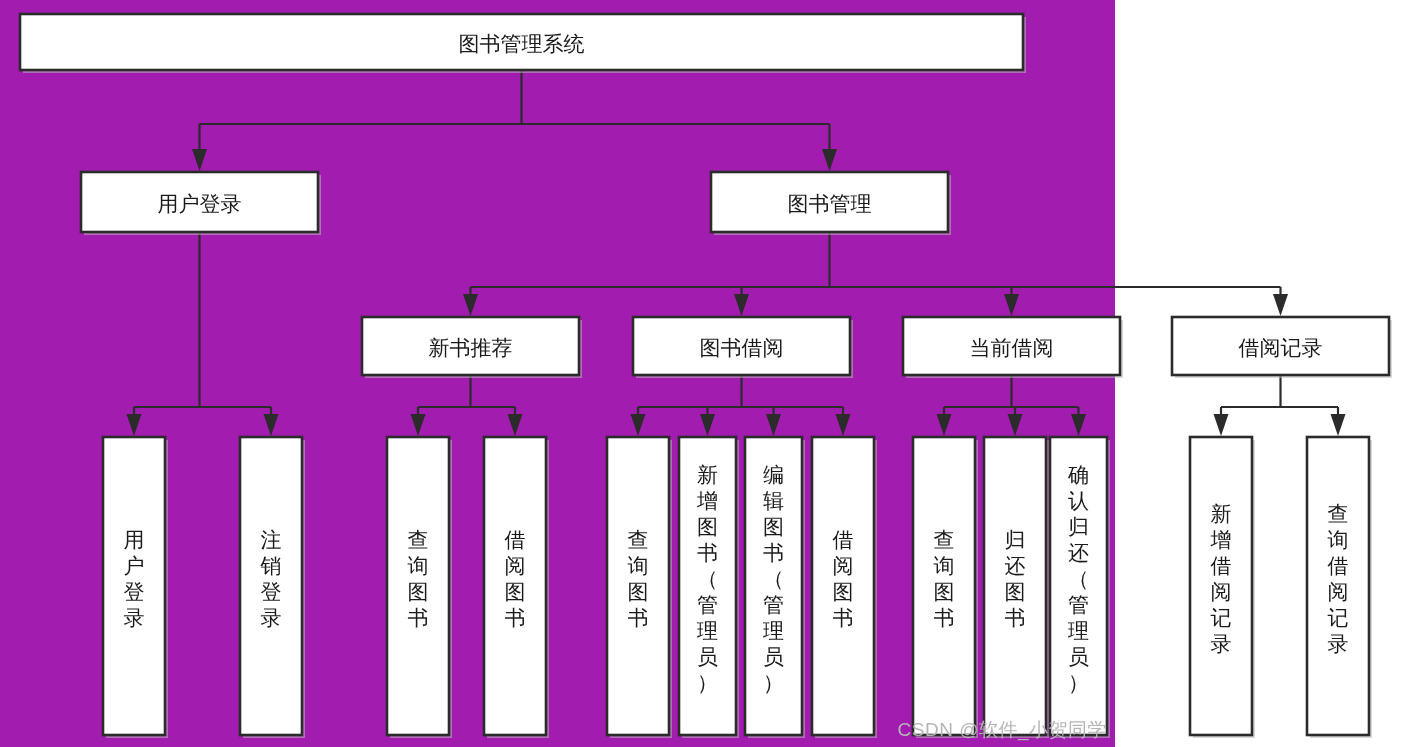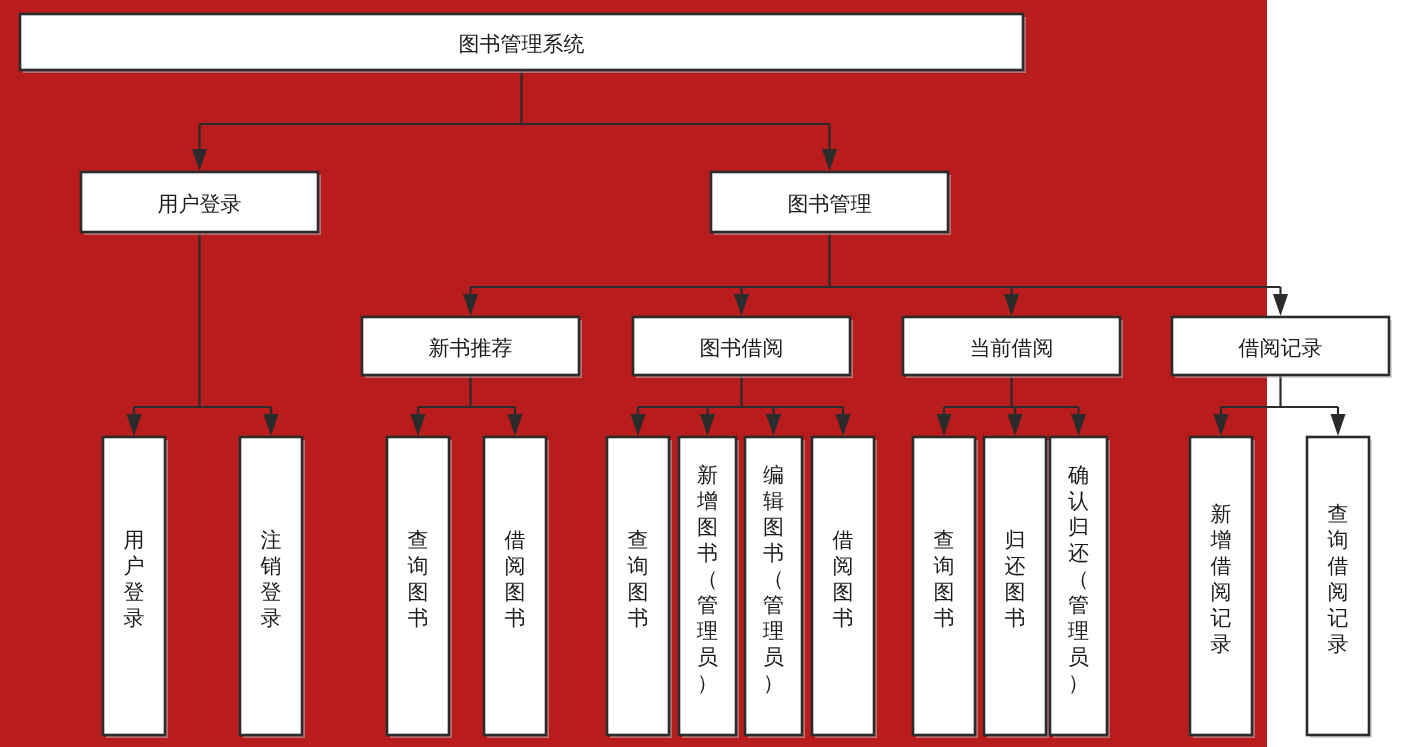--- a/index.html
+++ b/index.html
@@ -8,23 +8,23 @@
     background: #ffffff;
   }
   body {
     width: 1405px;
     height: 747px;
     overflow: hidden;
     font-family: "Liberation Sans", "DejaVu Sans", sans-serif;
   }
   #diagram-root {
     position: relative;
-    width: 1267px;
+    width: 1115px;
     height: 747px;
-    background: #b91c1c;
+    background: #a21caf;
     text-decoration: underline;
   }
   svg#tree-svg {
     position: absolute;
     top: 0;
     left: 0;
     width: 1405px;
     height: 747px;
   }
   .node-box {
@@ -224,13 +224,14 @@
           <rect class="node-box" x="1190" y="437" width="62" height="298"></rect>
           <text class="node-label-vert" x="1221" y="521"><tspan x="1221" dy="0">新</tspan><tspan x="1221" dy="26">增</tspan><tspan x="1221" dy="26">借</tspan><tspan x="1221" dy="26">阅</tspan><tspan x="1221" dy="26">记</tspan><tspan x="1221" dy="26">录</tspan></text>
         </g>
         <g>
           <rect class="node-shadow" x="1310" y="440" width="62" height="298"></rect>
           <rect class="node-box" x="1307" y="437" width="62" height="298"></rect>
           <text class="node-label-vert" x="1338" y="521"><tspan x="1338" dy="0">查</tspan><tspan x="1338" dy="26">询</tspan><tspan x="1338" dy="26">借</tspan><tspan x="1338" dy="26">阅</tspan><tspan x="1338" dy="26">记</tspan><tspan x="1338" dy="26">录</tspan></text>
         </g>
       </g>
   </svg>
+  <div class="watermark">CSDN @软件_小贺同学</div>
 </div>
 
 </body></html>

